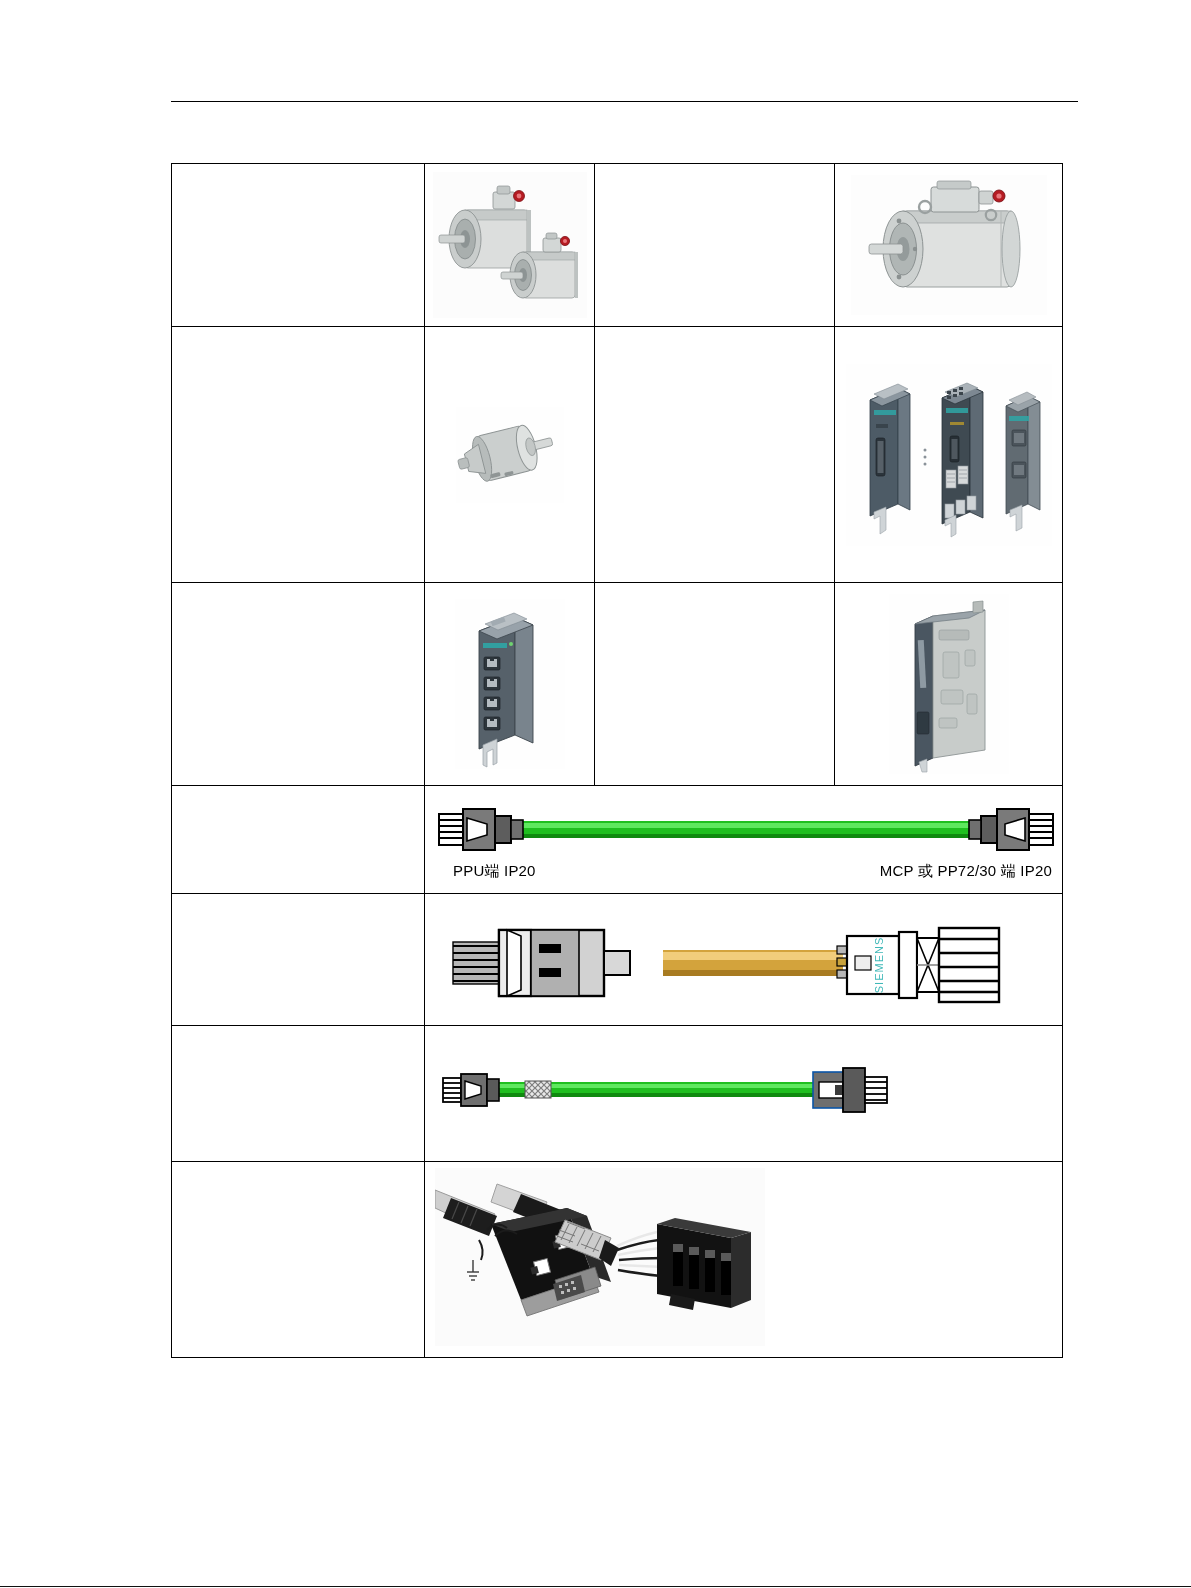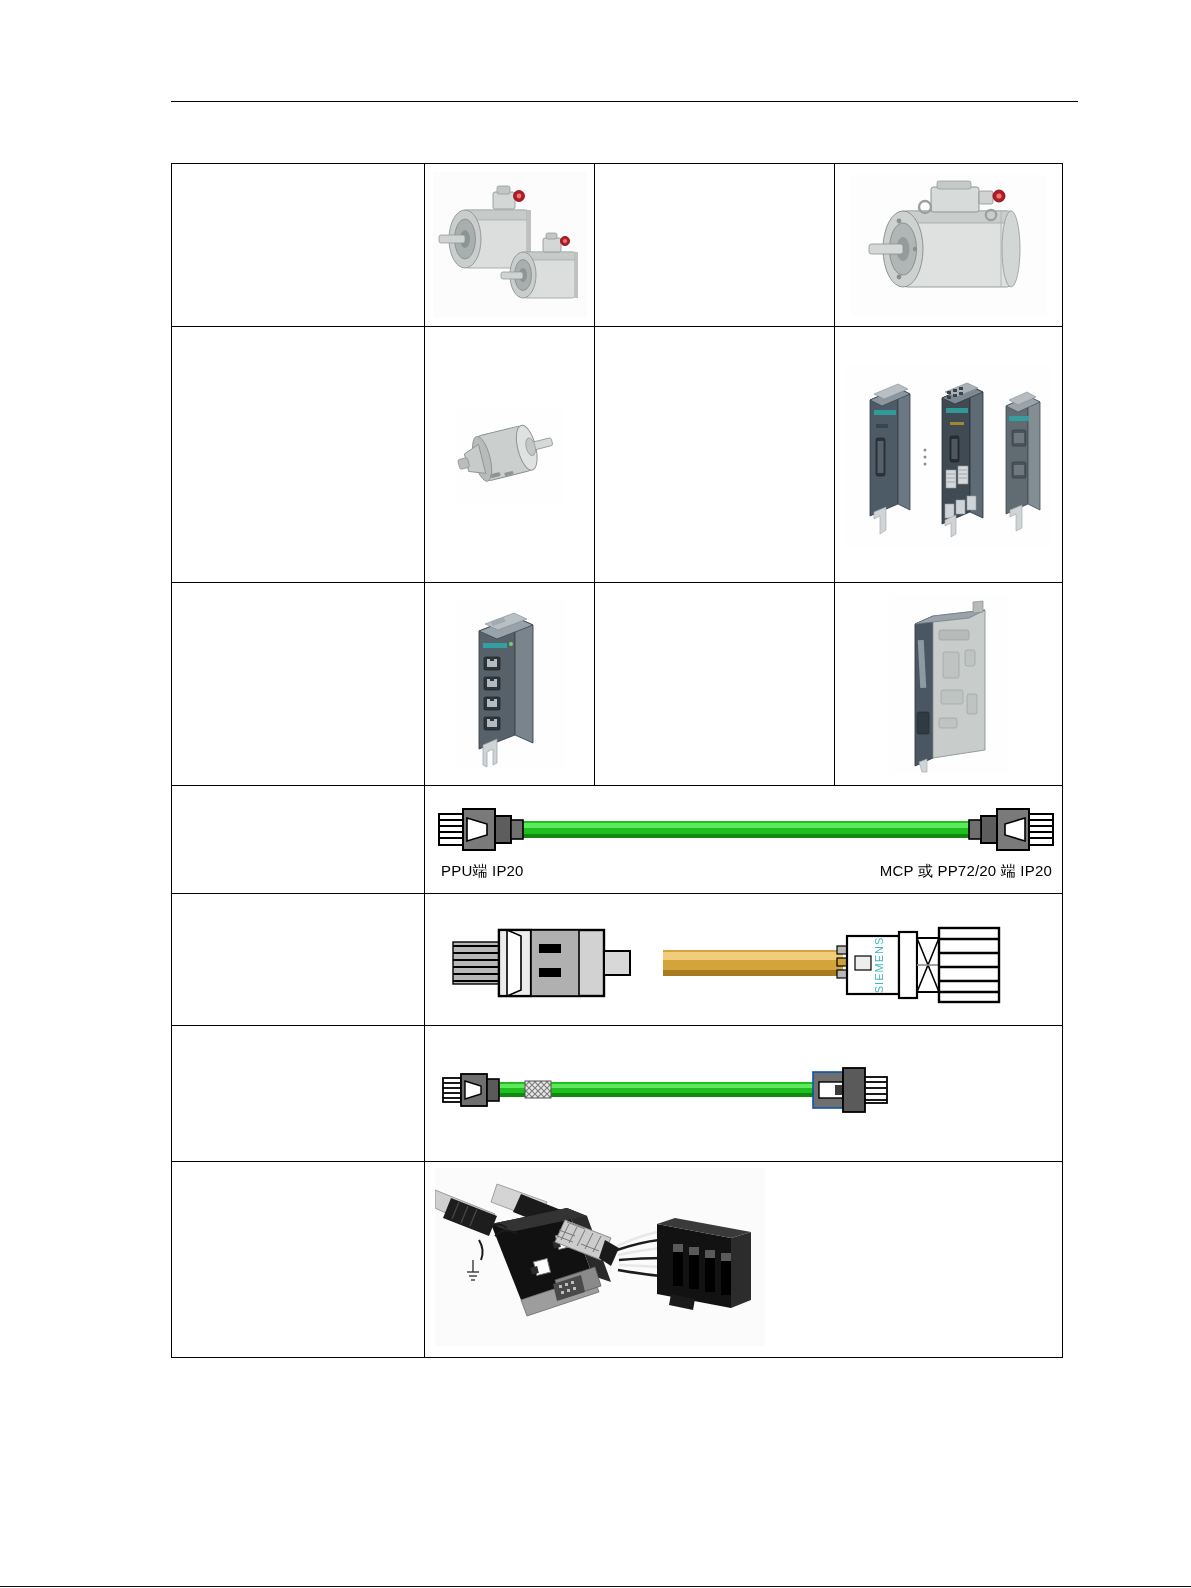--- a/index.html
+++ b/index.html
@@ -89,21 +89,21 @@
     height: 100%;
   }
   .cable-label {
     position: absolute;
     font-size: 15px;
     font-family: "Liberation Sans", "DejaVu Sans", sans-serif;
     color: #000;
     white-space: nowrap;
     letter-spacing: 0.2px;
   }
-  .label-left  { left: 16px;  bottom: 12px; text-align: right; }
+  .label-left  { left: 28px;  bottom: 12px; text-align: right; }
   .label-right { right: 10px; bottom: 12px; }
 </style>
 </head>
 <body>
 
 <div class="page">
 
   <div class="header-rule"></div>
 
   <table class="comp-table">
@@ -416,21 +416,21 @@
                   <line x1="12" y1="38" x2="36" y2="38"></line>
                   <line x1="12" y1="44" x2="36" y2="44"></line>
                 </g>
                 <rect x="36" y="15" width="32" height="41" fill="#7a7a7a" stroke="#000" stroke-width="2"></rect>
                 <path d="M40 24 L60 30 L60 41 L40 47 Z" fill="#ffffff" stroke="#000" stroke-width="1.6"></path>
                 <rect x="68" y="22" width="16" height="27" fill="#5d5d5d" stroke="#000" stroke-width="2"></rect>
                 <rect x="84" y="26" width="12" height="19" fill="#6f6f6f" stroke="#000" stroke-width="1.6"></rect>
               </g>
             </svg>
             <div class="cable-label label-left">PPU端 IP20</div>
-            <div class="cable-label label-right">MCP 或 PP72/20 端 IP20</div>
+            <div class="cable-label label-right">MCP 或 PP72/30 端 IP20</div>
           </div>
         </td>
       </tr>
 
       <tr class="r5">
         <td>
           <div class="cell-inner"></div>
         </td>
         <td colspan="3">
           <div class="cable-wrap">

